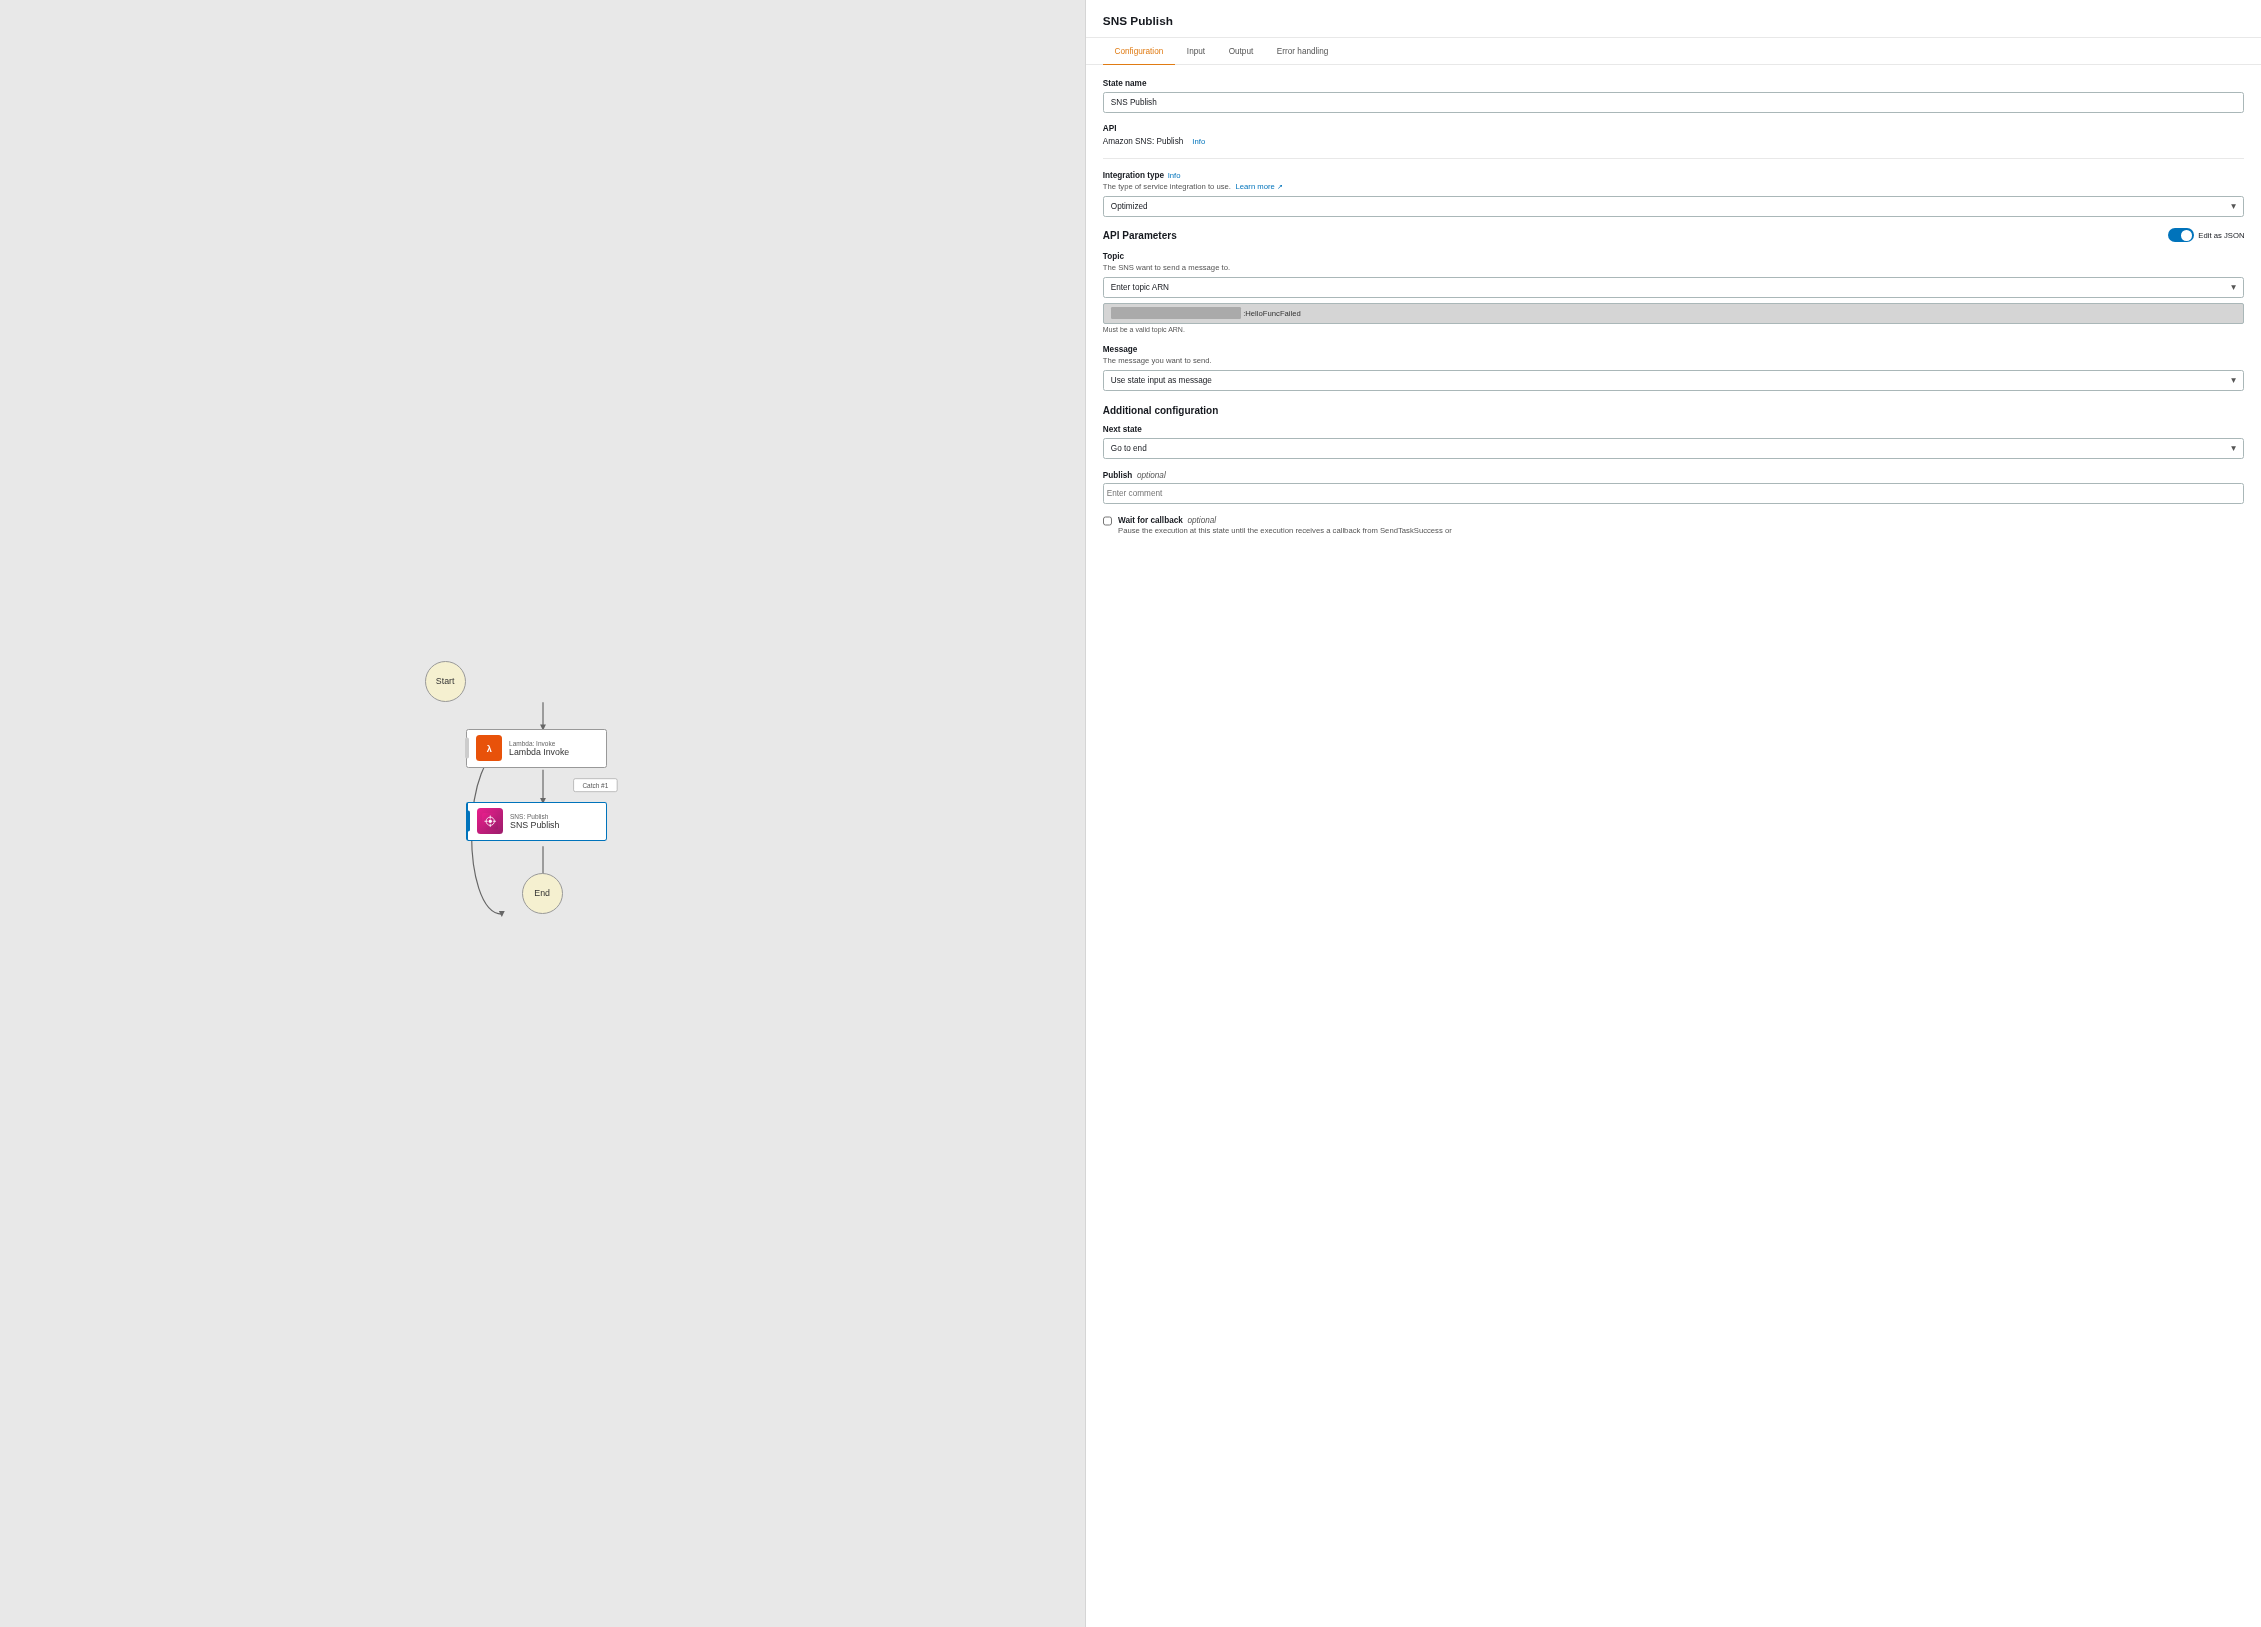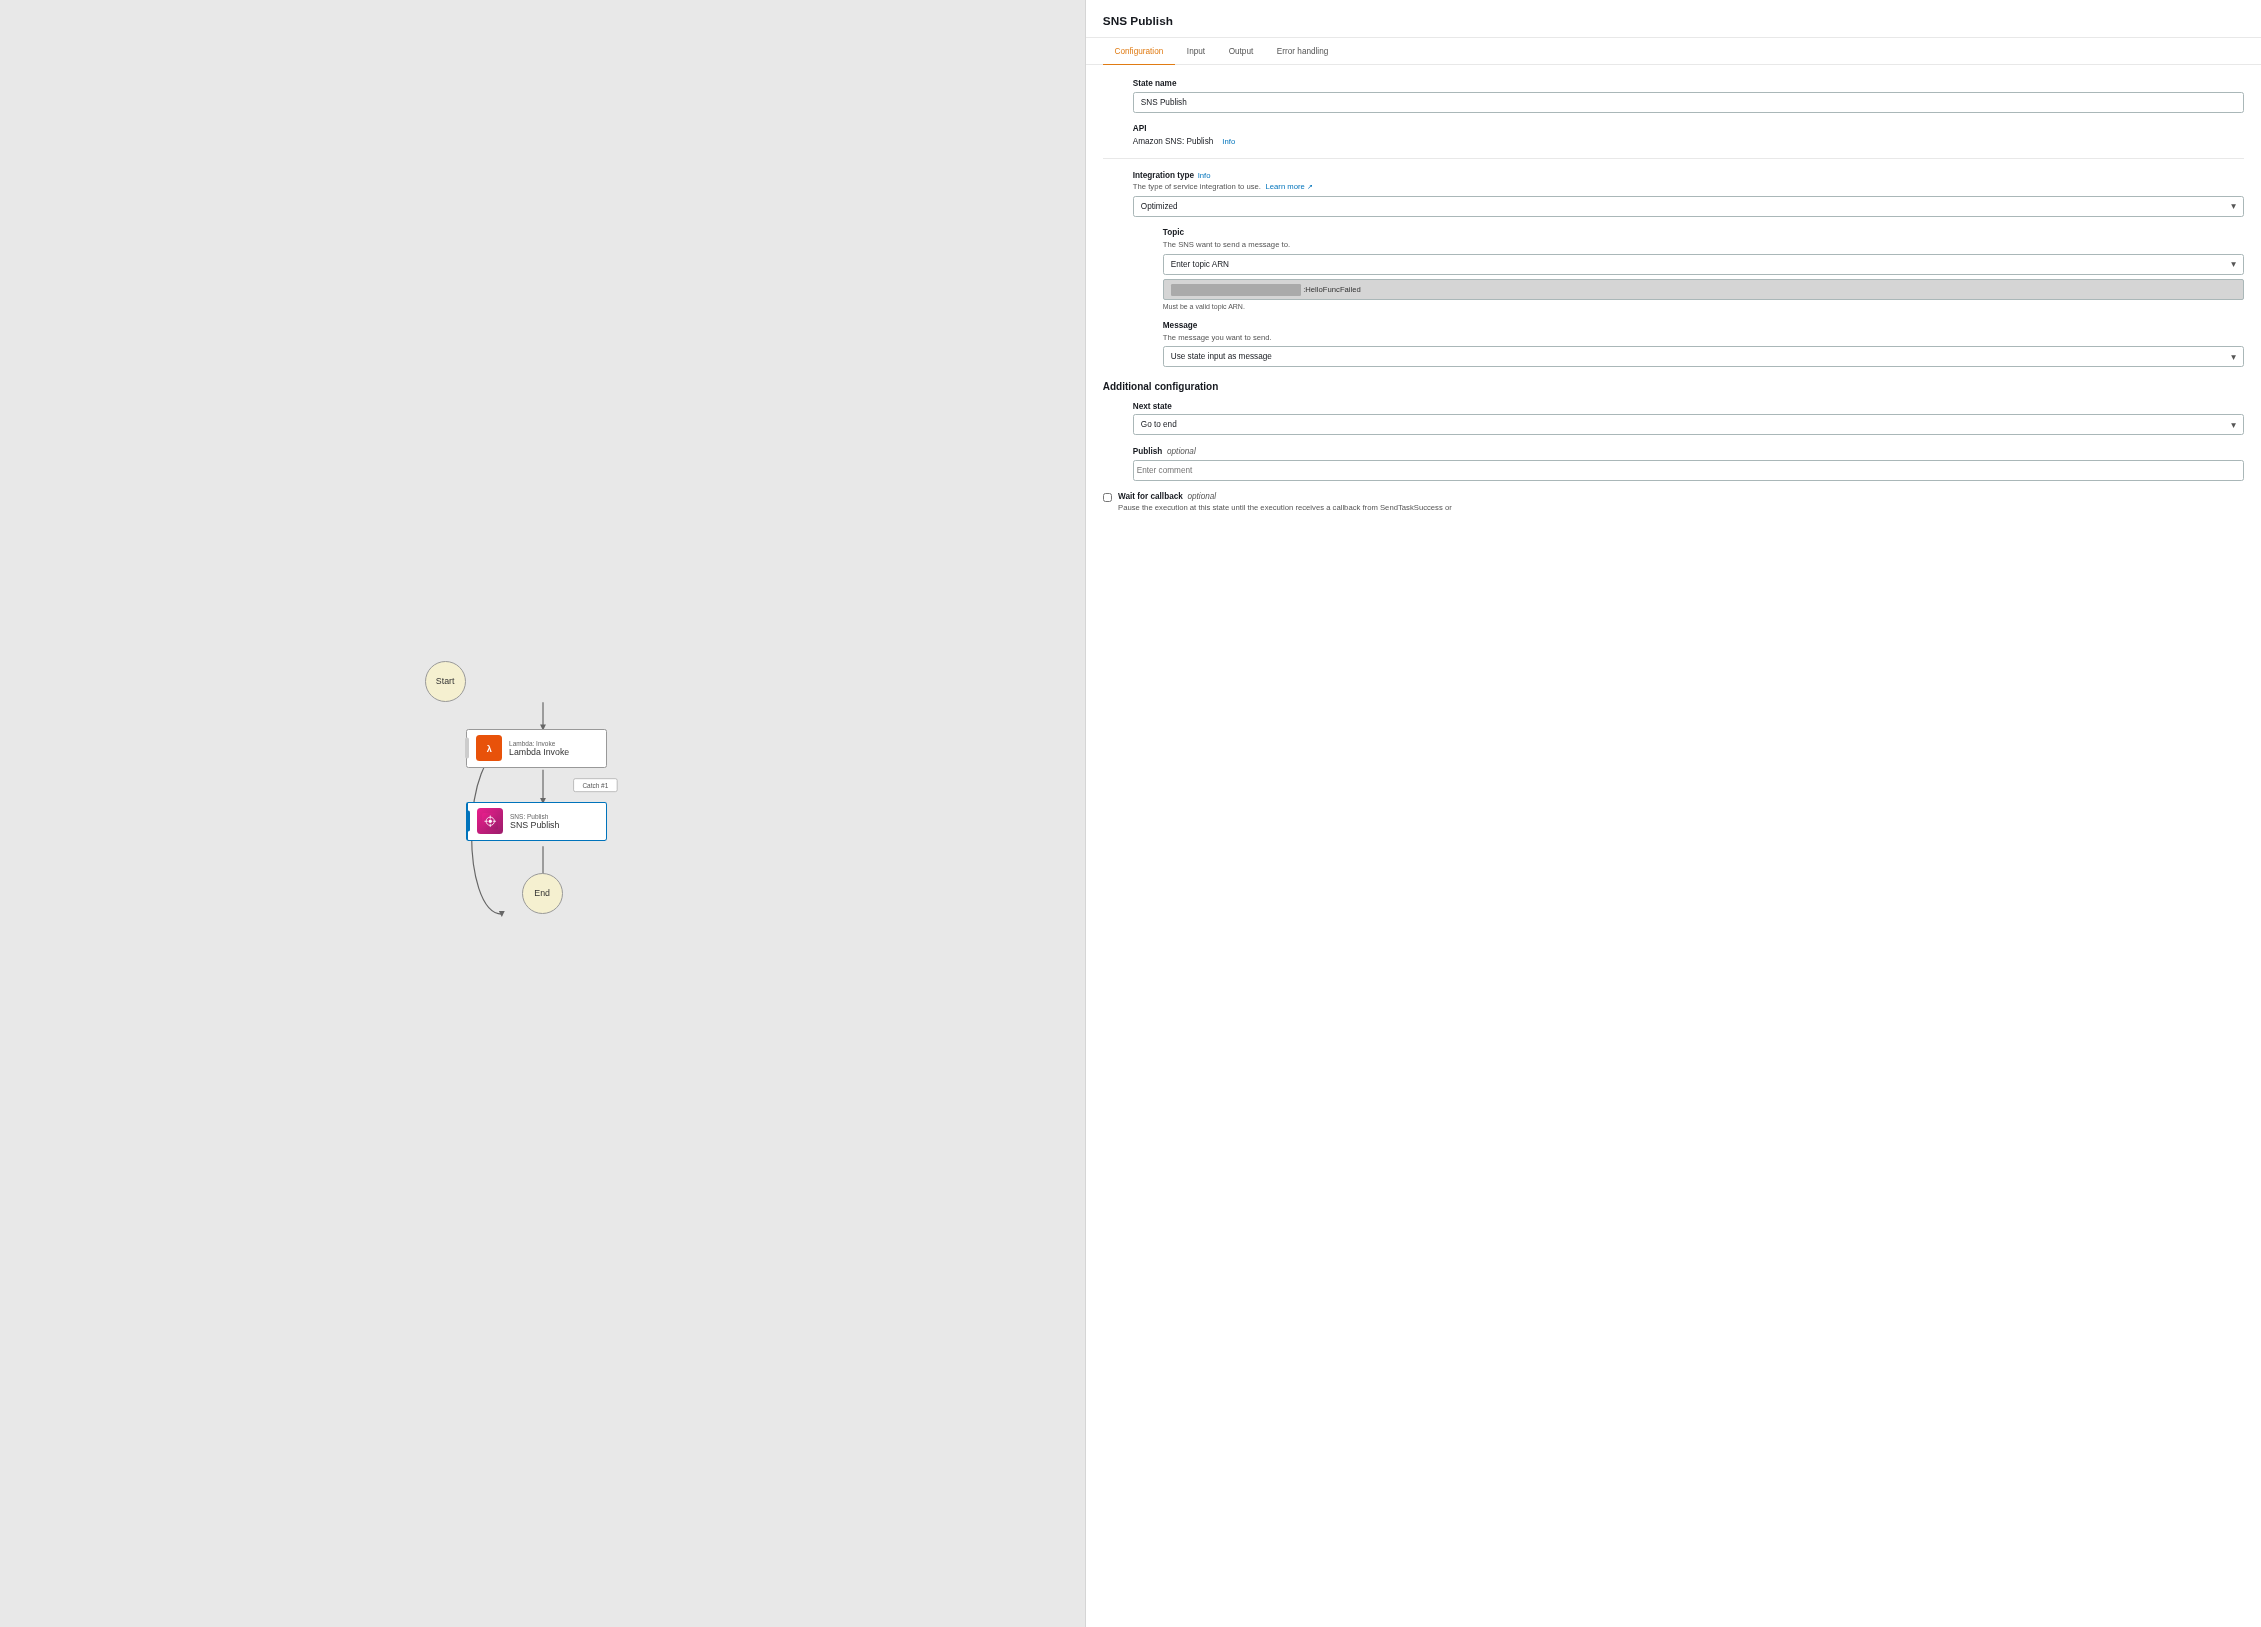--- a/index.html
+++ b/index.html
@@ -144,21 +144,20 @@
       border-bottom: 1.2px solid #e07b13;
       font-weight: 500;
     }
 
     .panel-content {
       padding: 0 16.5px 16.5px;
     }
 
     .form-section {
       margin-bottom: 11.8px;
-      margin-left: 30px;
     }
 
     .form-label {
       font-size: 8.2px;
       font-weight: 600;
       color: #16191f;
       margin-bottom: 3.5px;
       display: block;
     }
 
@@ -536,20 +535,27 @@
         <select class="form-select">
           <option>Optimized</option>
           <option>Request Response</option>
           <option>Wait for Callback</option>
         </select>
         <span class="select-caret">▼</span>
       </div>
     </div>
 
     <div class="form-section">
+      <div class="api-params-header">
+        <span class="api-params-title">API Parameters</span>
+        <div class="toggle-row">
+          <div class="toggle"></div>
+          <span class="toggle-label">Edit as JSON</span>
+        </div>
+      </div>
 
       <div class="form-section">
         <div class="topic-label">Topic</div>
         <div class="topic-sub">The SNS want to send a message to.</div>
         <div class="select-wrapper">
           <select class="form-select">
             <option>Enter topic ARN</option>
             <option>Use state input</option>
           </select>
           <span class="select-caret">▼</span>

